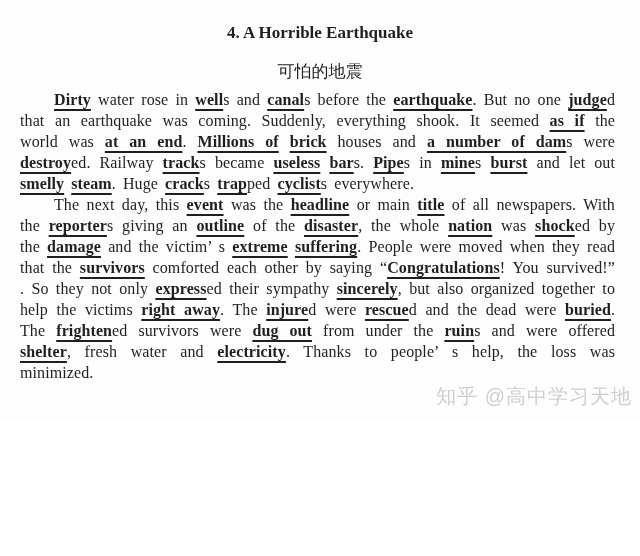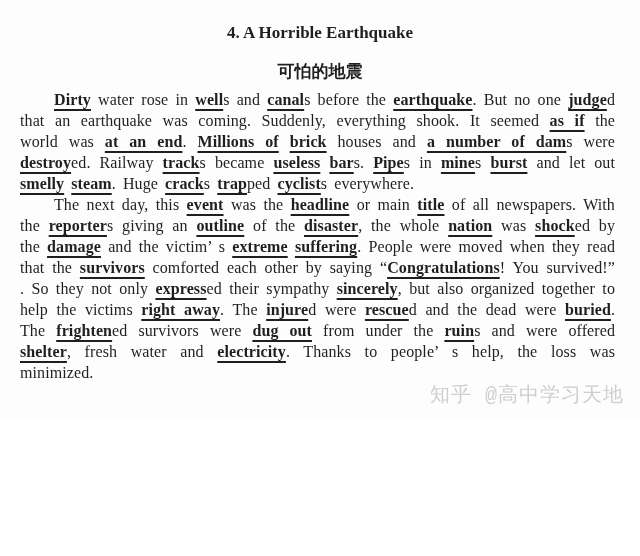--- a/index.html
+++ b/index.html
@@ -20,21 +20,21 @@
     font-size: 17px;
     line-height: 22px;
     font-weight: bold;
   }
   .subtitle {
     margin: 0;
     padding-top: 17px;
     text-align: center;
     font-size: 17px;
     line-height: 22px;
-    font-weight: bold;
+    font-weight: normal;
   }
   .article-body {
     padding: 6px 25px 0 20px;
     font-size: 16px;
     line-height: 21px;
     word-spacing: 3px;
     letter-spacing: 0.1px;
     text-align: justify;
   }
   .para {
@@ -42,23 +42,23 @@
     text-indent: 34px;
   }
   .vocab {
     font-weight: bold;
     text-decoration: underline;
     text-decoration-thickness: 1.5px;
     text-underline-offset: 4px;
   }
   .watermark {
     position: absolute;
-    right: 16px;
+    right: 8px;
     bottom: 13px;
-    font-family: Liberation Mono, monospace;
+    font-family: Liberation Sans, sans-serif;
     font-size: 20px;
     line-height: 22px;
     color: var(--wm, #c9c9c9);
     letter-spacing: 1px;
     white-space: nowrap;
     opacity: 0.9;
     pointer-events: none;
   }
 </style>
 </head>

